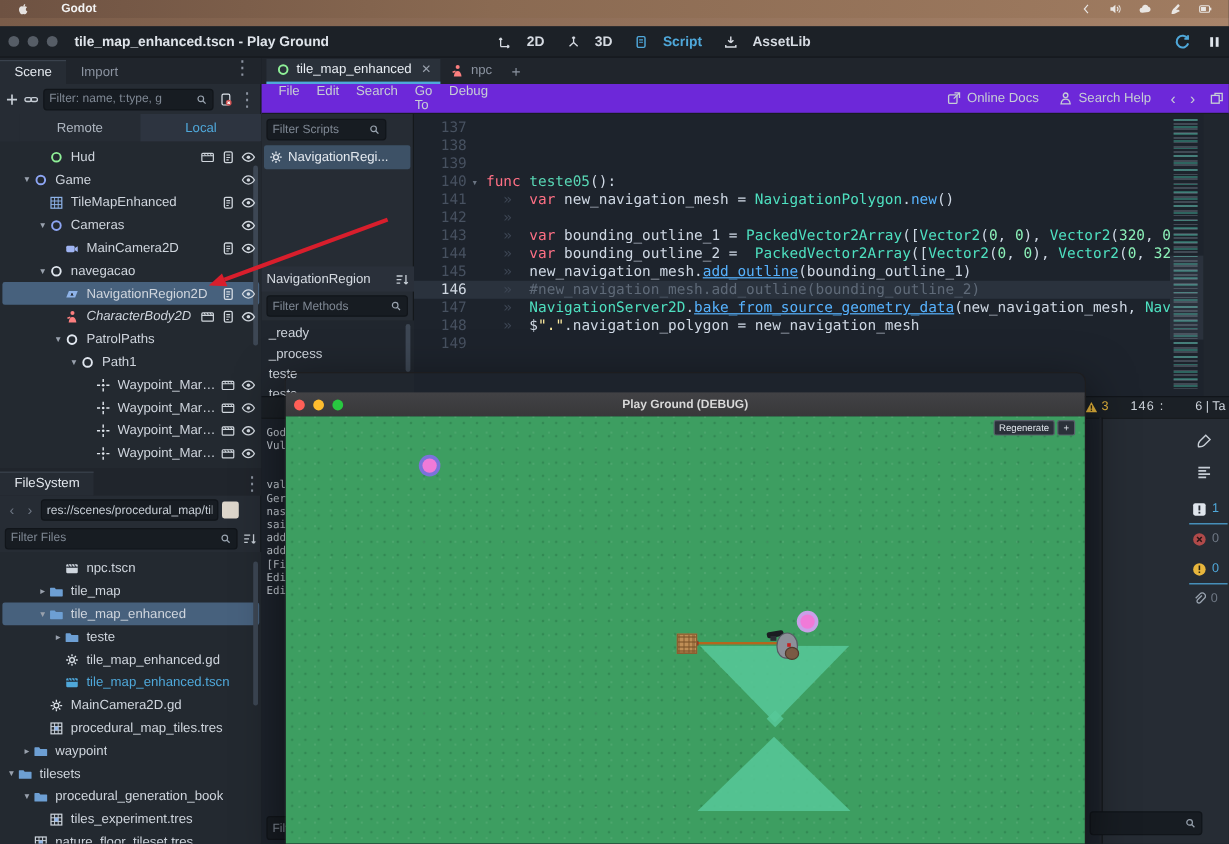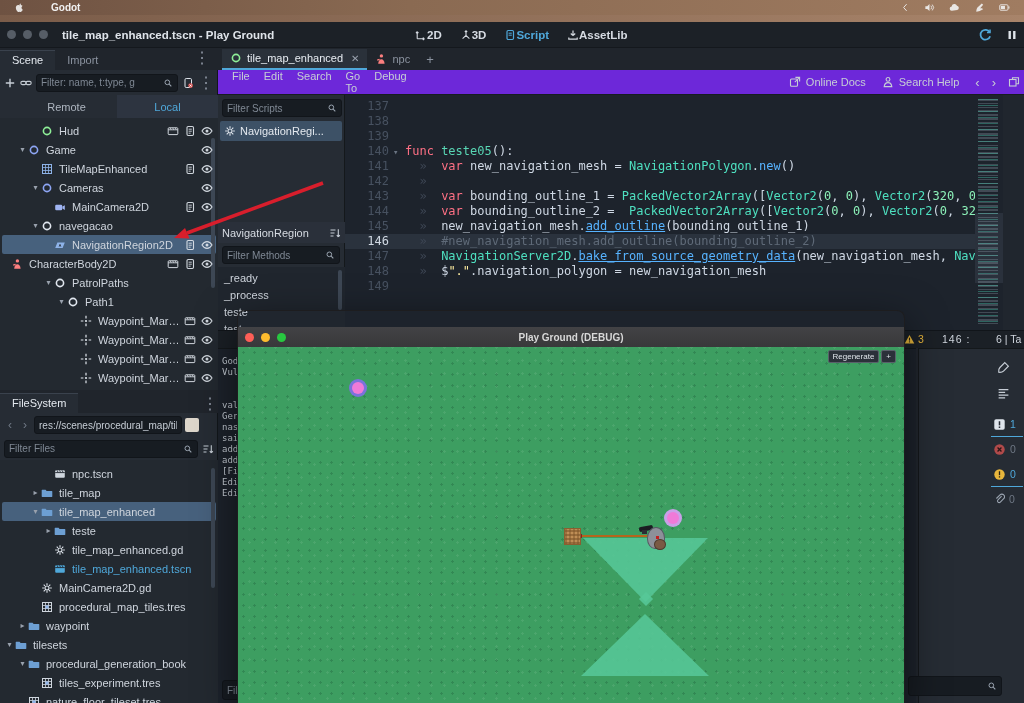--- a/index.html
+++ b/index.html
@@ -17,21 +17,21 @@
   #wallstrip { left:0; top:15px; width:1024px; height:7px;
     background:linear-gradient(90deg,#7a5c49,#a8846a); }
 
   
   #titlebar { left:0; top:22px; width:1024px; height:26px; background:#1c2127;
     border-bottom:1px solid #14181d; display:flex; align-items:center; z-index:4; }
   .tl { width:9px; height:9px; border-radius:50%; background:#565d66; margin-left:7px; }
   #win-title { color:#dfe4ea; font-size:11.5px; font-weight:bold; margin-left:14px; }
   #workspaces { position:absolute; left:415px; top:0; height:26px; display:flex;
     align-items:center; gap:18px; }
-  .ws { display:flex; align-items:center; gap:0; color:#d6dbe2; font-size:11.5px;
+  .ws { display:flex; align-items:center; gap:12px; color:#d6dbe2; font-size:11.5px;
     font-weight:bold; cursor:default; }
   .ws.active { color:var(--accent); }
   #tb-right { position:absolute; right:6px; top:0; height:26px; display:flex;
     align-items:center; gap:14px; }
 
   
   #dock-left { left:0; top:48px; width:218px; height:655px; background:#262c34;
     border-right:1px solid #12161b; }
   #scene-tabs { position:absolute; left:0; top:0; width:218px; height:22px;
     background:#20252c; display:flex; align-items:flex-end; }
@@ -92,21 +92,21 @@
     background:#6d28d9; border-bottom:1px solid #171c22; display:flex;
     align-items:center; }
   #ed-menu .m { font-size:11px; color:#c6cdd5; margin-left:14px; }
   #ed-menu .sp { flex:1; }
   #ed-menu .help { display:flex; align-items:center; gap:5px; font-size:11px;
     color:#c6cdd5; margin-right:16px; }
   #ed-menu .nav { color:#c6cdd5; font-size:13px; margin-right:12px; }
 
   #side { position:absolute; left:0; top:47px; width:127px; height:235px;
     background:#262c34; border-right:1px solid #14181b; }
-  #filter-scripts { position:absolute; left:4px; top:4px; width:120px; }
+  #filter-scripts { position:absolute; left:4px; top:4px; width:100px; }
   #script-item { position:absolute; left:2px; top:26px; width:122px; height:20px;
     background:var(--selection-soft); border-radius:2px; display:flex;
     align-items:center; gap:4px; padding:0 4px; color:#e4e9ef; font-size:11px;
     white-space:nowrap; overflow:hidden; }
   #member-head { position:absolute; left:0; top:127px; width:127px; height:21px;
     background:#2a303a; display:flex; align-items:center; padding:0 4px;
     font-size:11px; color:#d6dbe2; }
   #member-head .sp { flex:1; }
   #filter-methods { position:absolute; left:4px; top:151px; width:118px; }
   #methods { position:absolute; left:0; top:172px; width:127px; height:63px;
@@ -500,21 +500,21 @@
             <path d="M4.6 4.2h3.2M4.6 6.2h3.2M4.6 8.2h2" stroke="#dfe5ec" stroke-width=".9"></path>
           </svg>
         </span>
         <span class="ticn">
           <svg class="ic" width="12" height="12" viewBox="0 0 12 12">
             <path d="M1 6c1.4-2.3 3-3.4 5-3.4S9.6 3.7 11 6c-1.4 2.3-3 3.4-5 3.4S2.4 8.3 1 6z" fill="none" stroke="#dfe5ec" stroke-width="1.1"></path>
             <circle cx="6" cy="6" r="1.5" fill="#dfe5ec"></circle>
           </svg>
         </span>
       </div>
-      <div class="row" style="">
+      <div class="row" style="padding-left: 43px; font-style: italic;">
         <span class="arrow"></span>
         <span class="icn">
           <svg class="ic" width="12" height="12" viewBox="0 0 12 12">
             <circle cx="6.4" cy="2.9" r="1.7" fill="#fc7f7f"></circle>
             <path d="M3.2 10.8c.2-3 1.5-4.6 3.2-4.6s3 1.6 3.2 4.6z" fill="#fc7f7f"></path>
             <path d="M2.2 7.2l2.4-.8" stroke="#fc7f7f" stroke-width="1.3"></path>
           </svg>
         </span>
         <span class="lbl">CharacterBody2D</span>
         <span class="sp"></span>

